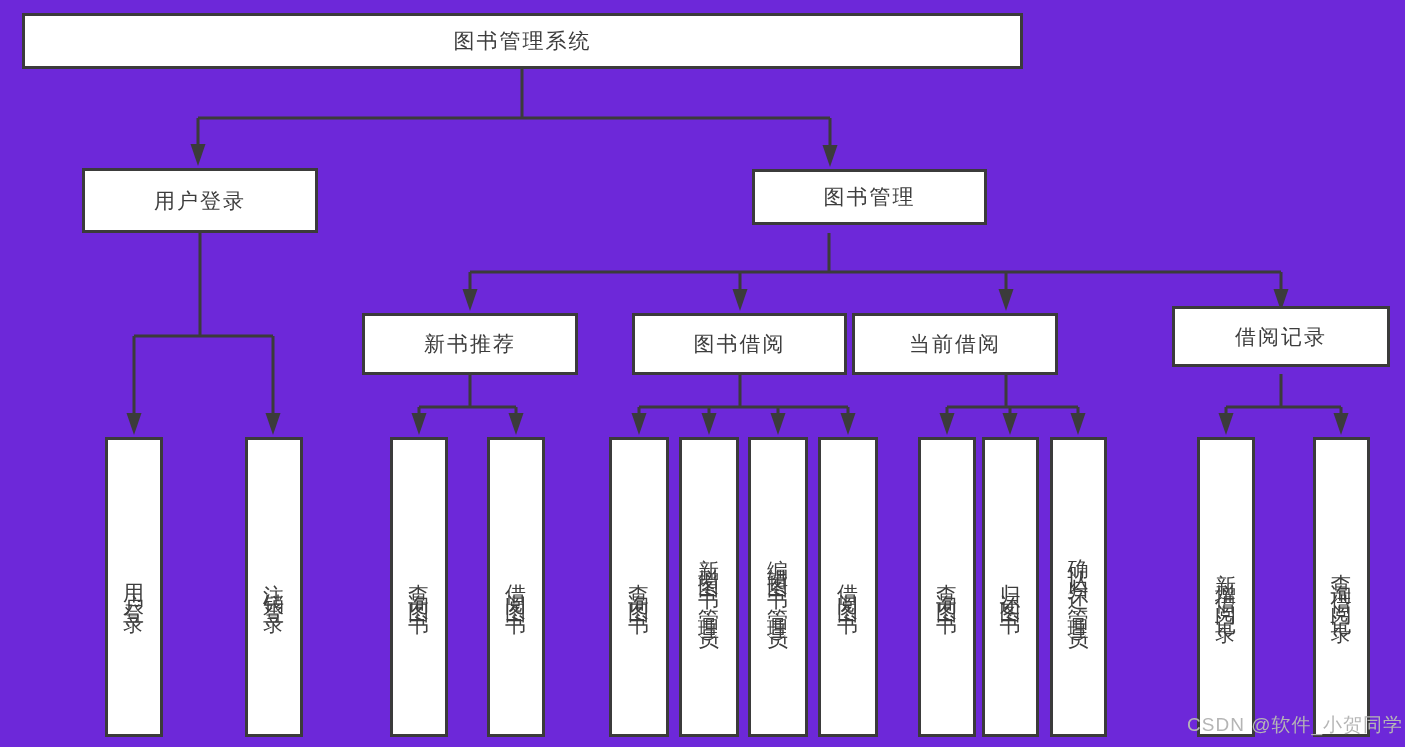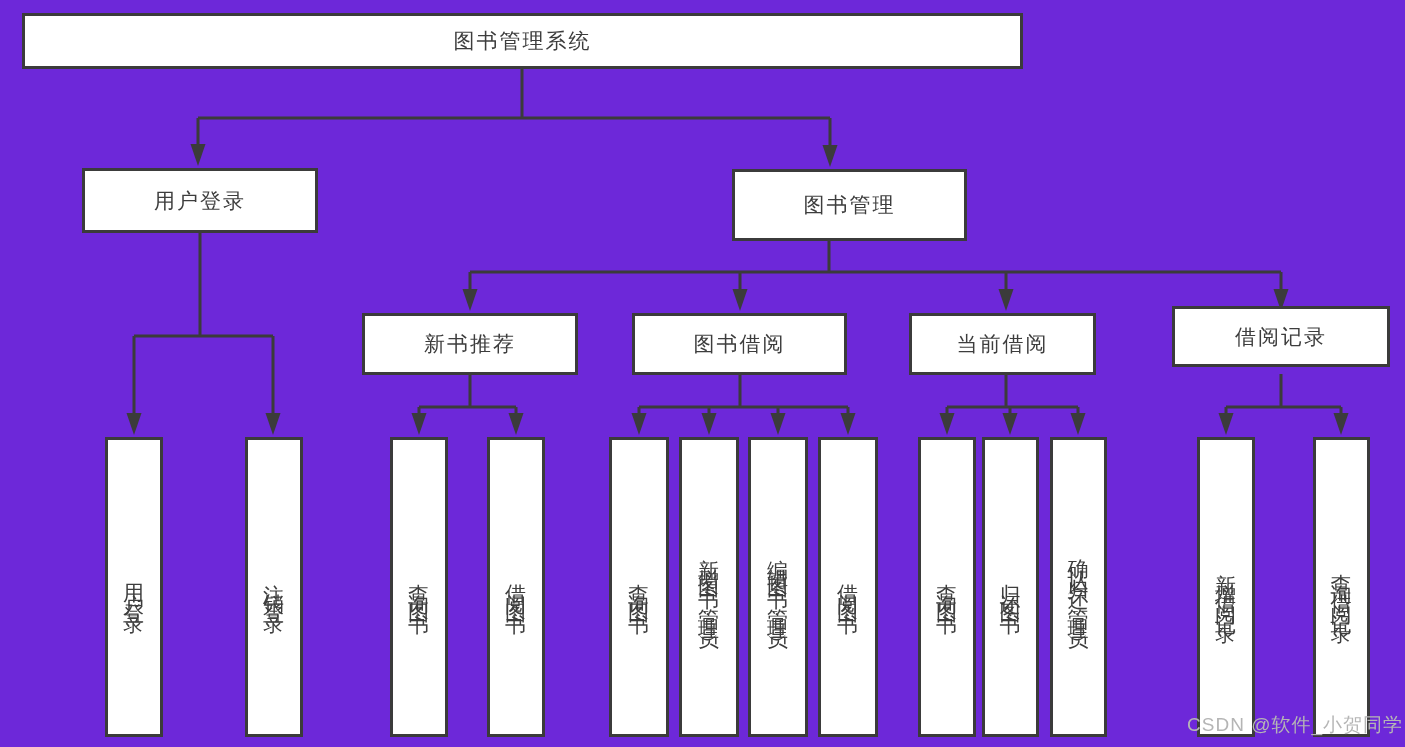--- a/index.html
+++ b/index.html
@@ -104,25 +104,25 @@
       <polygon points="1002.5,413 1017.5,413 1010,435"></polygon>
       <polygon points="1070.5,413 1085.5,413 1078,435"></polygon>
       <polygon points="1218.5,413 1233.5,413 1226,435"></polygon>
       <polygon points="1333.5,413 1348.5,413 1341,435"></polygon>
     </g>
   </svg>
 
   <div class="hbox" style="left:22px; top:13px; width:1001px; height:56px;">图书管理系统</div>
 
   <div class="hbox" style="left:82px; top:168px; width:236px; height:65px;">用户登录</div>
-  <div class="hbox" style="left:732px; top:169px; width:235px; height:72px;">图书管理</div>
+  <div class="hbox" style="left:752px; top:169px; width:235px; height:56px;">图书管理</div>
 
   <div class="hbox" style="left:362px; top:313px; width:216px; height:62px;">新书推荐</div>
   <div class="hbox" style="left:632px; top:313px; width:215px; height:62px;">图书借阅</div>
-  <div class="hbox" style="left:909px; top:313px; width:187px; height:62px;">当前借阅</div>
+  <div class="hbox" style="left:852px; top:313px; width:206px; height:62px;">当前借阅</div>
   <div class="hbox" style="left:1172px; top:306px; width:218px; height:61px;">借阅记录</div>
 
   <div class="leaf" style="left:105px; top:437px; width:58px; height:300px;">
     <span class="vtext">用户登录</span>
   </div>
   <div class="leaf" style="left:245px; top:437px; width:58px; height:300px;">
     <span class="vtext">注销登录</span>
   </div>
 
   <div class="leaf" style="left:390px; top:437px; width:58px; height:300px;">

